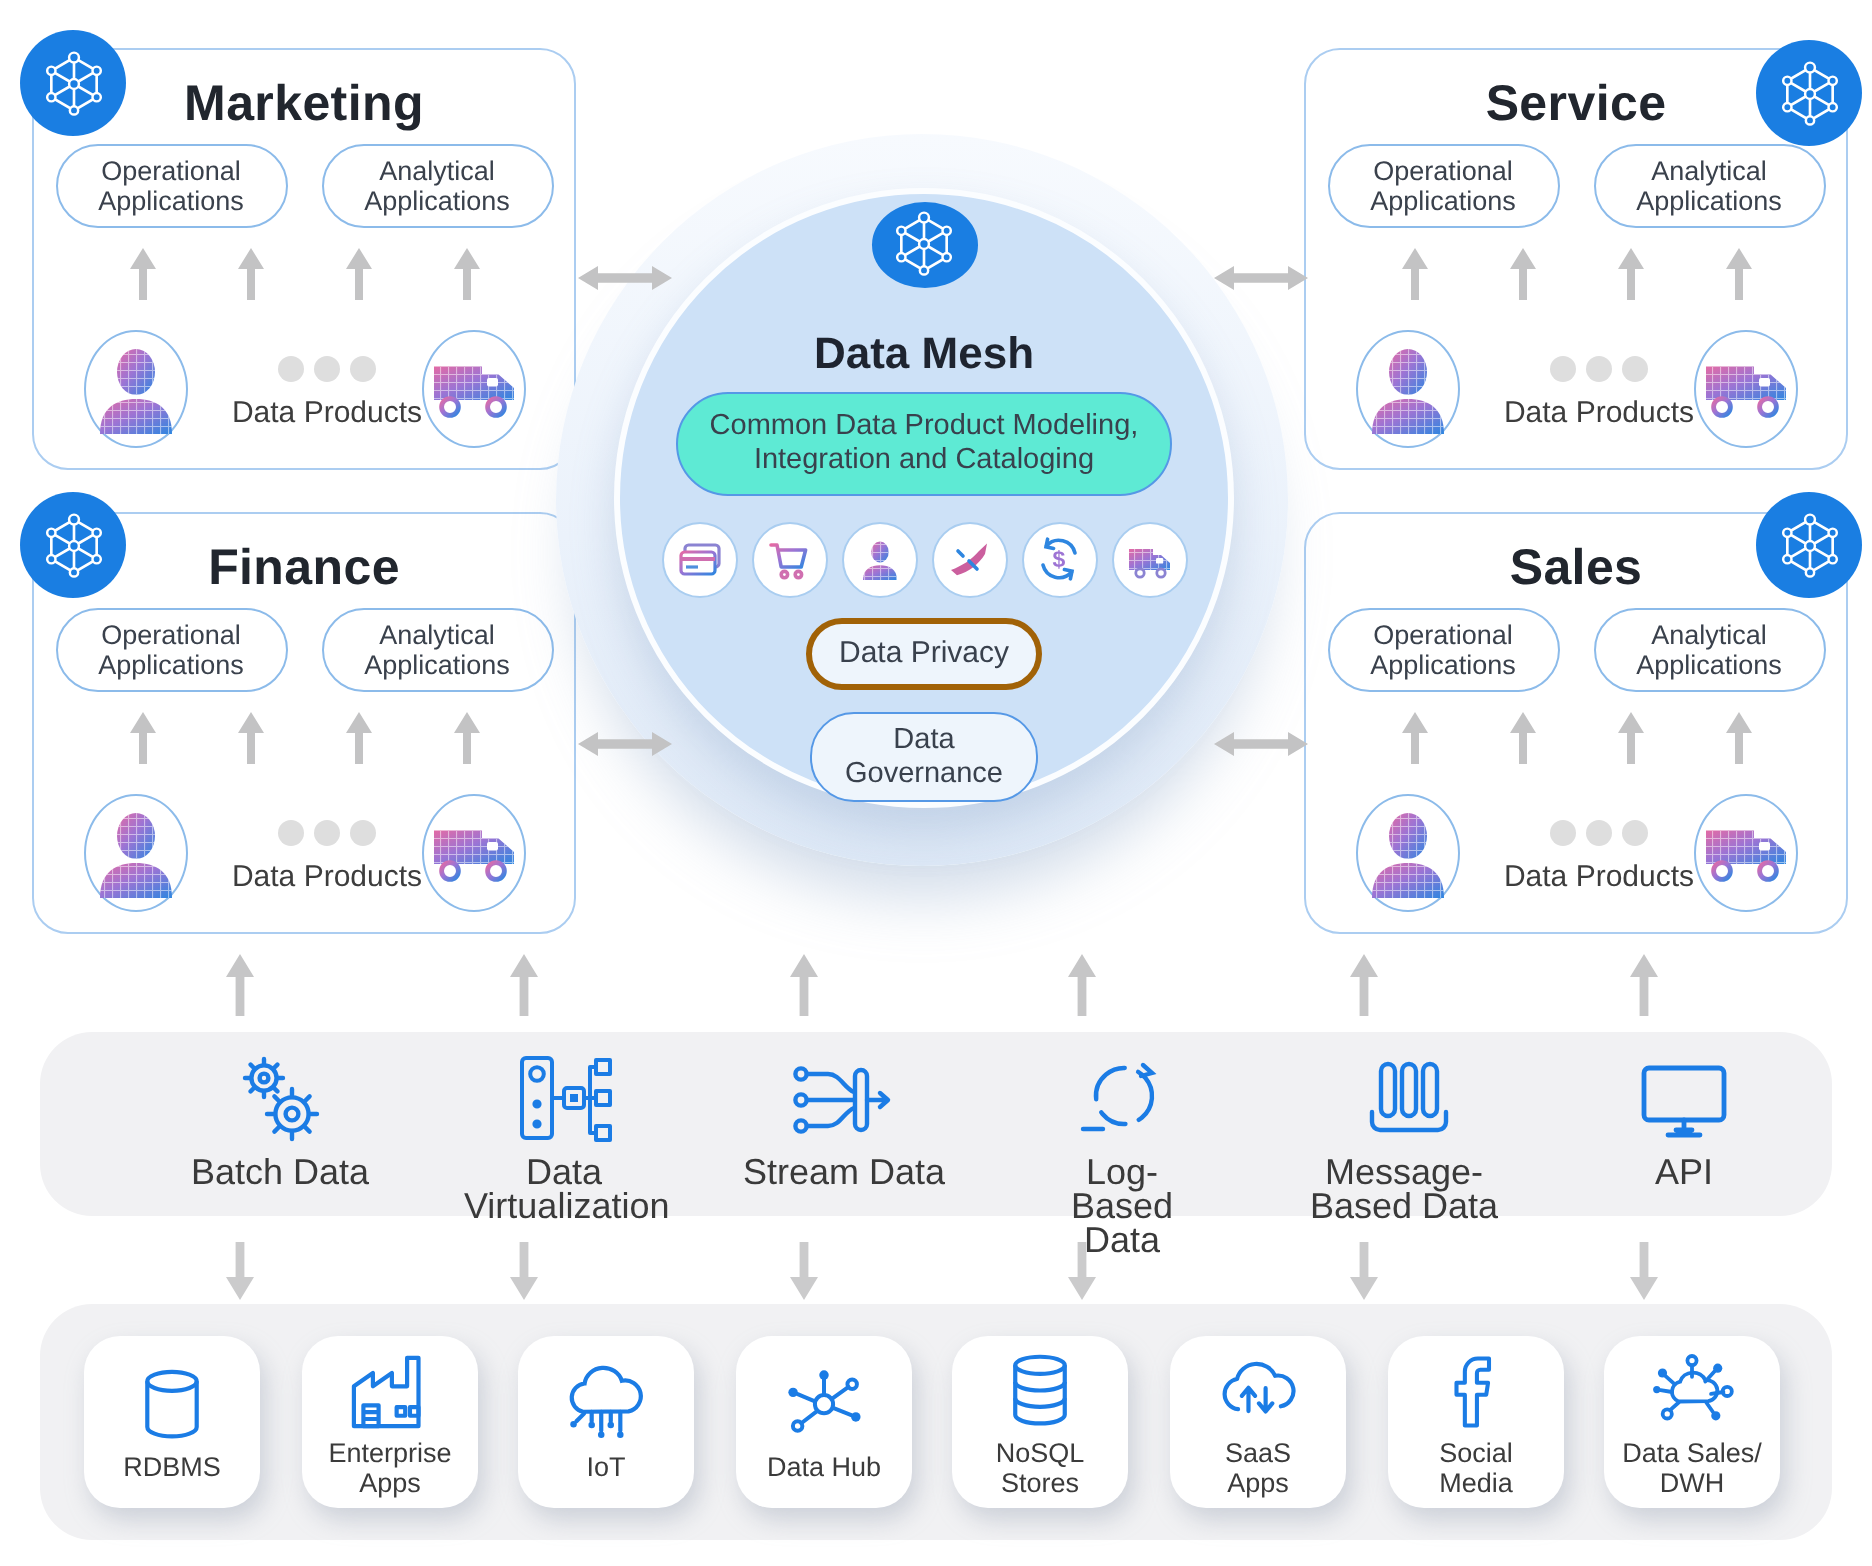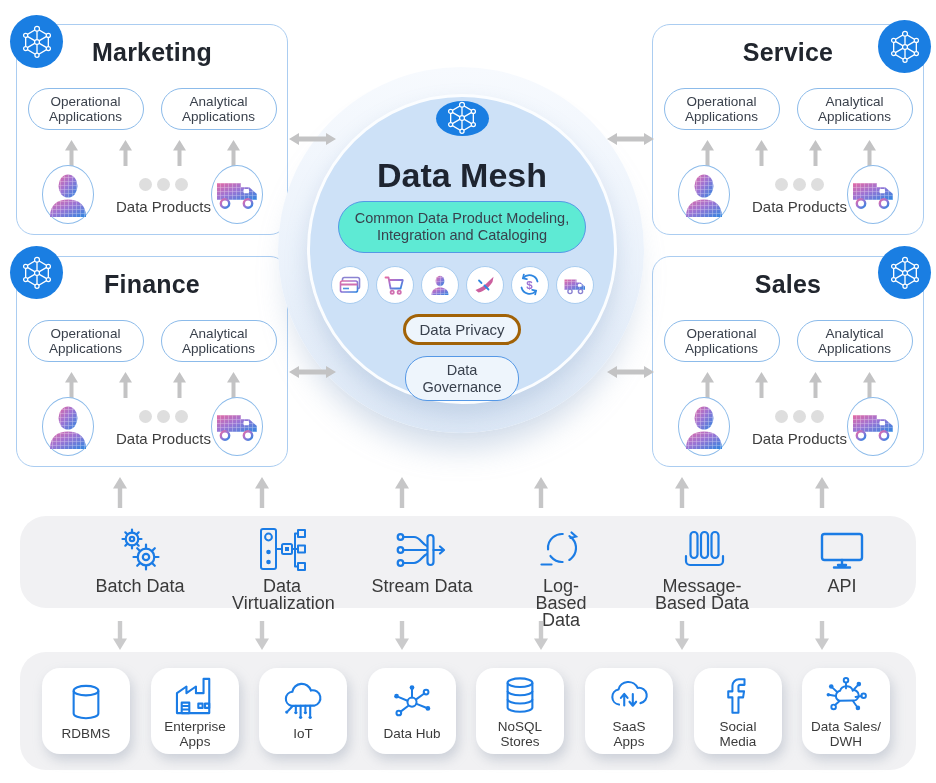--- a/index.html
+++ b/index.html
@@ -8,21 +8,21 @@
 
   
   .domain{position:absolute;width:270px;height:209px;background:#fff;
           border:1px solid #abcdf1;border-radius:18px;z-index:1;}
   .d-marketing{left:16px;top:24px;}
   .d-service{left:652px;top:24px;}
   .d-finance{left:16px;top:256px;}
   .d-sales{left:652px;top:256px;}
   .domain-title{margin-top:13px;text-align:center;font-size:25px;font-weight:bold;
                 color:#21262e;letter-spacing:.2px;}
-  .apps-row{display:flex;justify-content:center;gap:17px;margin-top:21px;}
+  .apps-row{display:flex;justify-content:center;gap:17px;margin-top:5px;}
   .app-pill{width:116px;height:42px;border:1px solid #8cbbea;border-radius:22px;
             display:flex;align-items:center;justify-content:center;text-align:center;
             font-size:13.5px;line-height:15.5px;color:#3a414c;padding:0 6px;
             box-sizing:border-box;background:#fff;}
   .arrows-row{display:flex;justify-content:center;gap:41px;margin-top:10px;}
   .dp-row{position:absolute;left:25px;right:24px;top:140px;display:flex;
           align-items:center;justify-content:space-between;}
   .dp-circle{width:57px;height:57px;border-radius:50%;border:1px solid #8cbbea;
              background:#fff;display:flex;align-items:center;justify-content:center;}
   .dp-mid{display:flex;flex-direction:column;align-items:center;gap:7px;margin-top:4px;margin-left:22px;}
@@ -41,21 +41,21 @@
   
   .outer-glow{position:absolute;left:278px;top:67px;width:366px;height:366px;border-radius:50%;
               background:linear-gradient(180deg,#f7fafe 0%,#ebf2fb 55%,#dde8f6 100%);
               box-shadow:0 26px 30px -10px rgba(140,165,200,.38);z-index:2;}
   .inner-circle{position:absolute;left:307px;top:94px;width:304px;height:304px;border-radius:50%;
                 background:#cde1f7;border:3px solid #fbfdff;
                 box-shadow:0 12px 22px rgba(125,155,195,.30);
                 display:flex;flex-direction:column;align-items:center;z-index:3;}
   .center-badge{width:53px;height:53px;border-radius:50%;background:#1a7ee2;
                 display:flex;align-items:center;justify-content:center;margin-top:4px;}
-  .center-title{font-size:34px;font-weight:bold;color:#1e2430;margin-top:20px;}
+  .center-title{font-size:22px;font-weight:bold;color:#1e2430;margin-top:20px;}
   .cap-pill{margin-top:6px;width:248px;border:1px solid #5598e6;border-radius:27px;
             background:#5eead4;padding:8px 8px;text-align:center;font-size:14.5px;
             line-height:17px;color:#39414d;box-sizing:border-box;}
   .mini-row{display:flex;gap:7px;margin-top:13px;}
   .mini{width:36px;height:36px;border-radius:50%;background:#fff;border:1px solid #a9cdf0;
         display:flex;align-items:center;justify-content:center;}
   .privacy-pill{margin-top:10px;width:112px;height:38px;border:3px solid #a16207;border-radius:20px;
                 background:#eef5fc;display:flex;align-items:center;justify-content:center;
                 font-size:15px;color:#39414d;}
   .gov-pill{margin-top:11px;width:112px;border:1px solid #5598e6;border-radius:22px;

